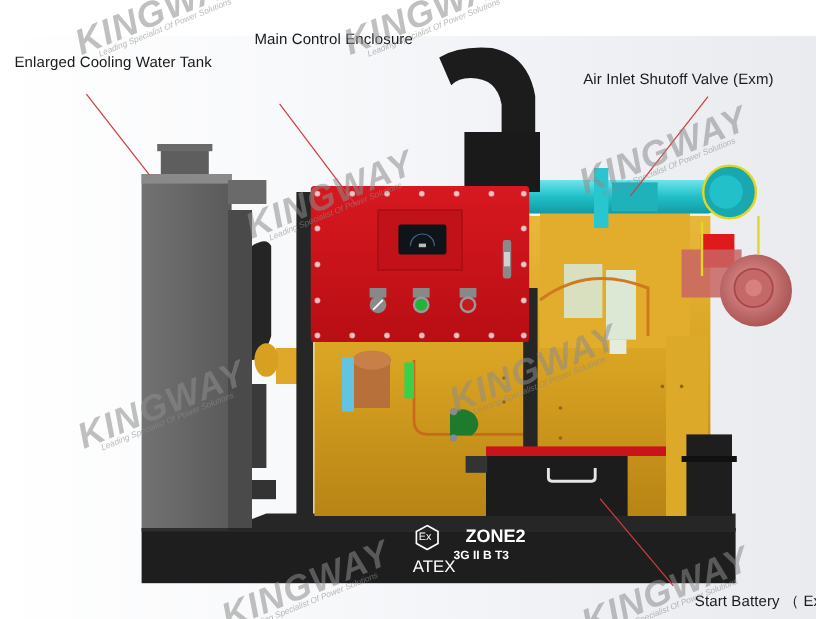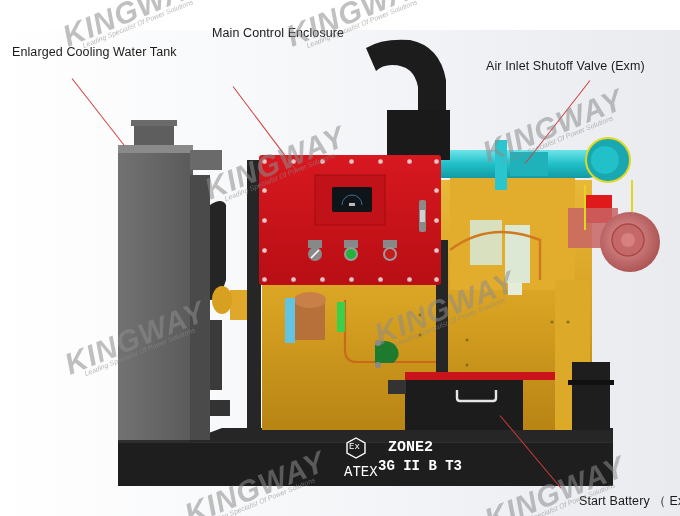--- a/index.html
+++ b/index.html
@@ -7,21 +7,21 @@
   .canvas { position:relative; width:680px; height:516px;
     background: linear-gradient(90deg, #ffffff 0%, #f7f8fa 40%, #eef0f4 75%, #e9ebef 100%); overflow:hidden; }
   .topband { position:absolute; left:0; top:0; width:680px; height:30px; background:#ffffff; }
   .abs { position:absolute; }
   .label { position:absolute; font-size:12.5px; color:#1a1a1a; white-space:nowrap; letter-spacing:0.1px; }
   .wm { position:absolute; transform:rotate(-22deg); transform-origin:left top; pointer-events:none; }
   .wm .big { font-family:"Liberation Sans", sans-serif; font-weight:bold; font-size:30px; color:rgba(140,140,140,0.55); letter-spacing:1px; font-style:italic; }
   .wm .small { font-size:7px; color:rgba(140,140,140,0.6); margin-left:14px; margin-top:-6px; display:block; font-style:italic; }
   .leader { position:absolute; height:1px; background:#d23c3c; transform-origin:left center; }
   .bolt { position:absolute; width:5px; height:5px; border-radius:50%; background:#f1c6c6; box-shadow:inset 0 0 1px #8a1010; }
-  .zone-text { position:absolute; color:#ffffff; font-weight:bold; white-space:nowrap;font-family:Liberation Mono, monospace; }
+  .zone-text { position:absolute; color:#ffffff; font-weight:bold; white-space:nowrap; }
 </style>
 </head>
 <body>
 
 <div class="canvas">
   <div class="topband"></div>
 
   <svg class="abs" style="left:0;top:0" width="680" height="516" viewBox="0 0 680 516">
     <defs>
       <linearGradient id="yel" x1="0" y1="0" x2="0" y2="1">
@@ -174,21 +174,21 @@
     <div class="bolt" style="left:407px;top:277px"></div>
     <div class="bolt" style="left:434px;top:277px"></div>
   </div>
 
   <svg class="abs" style="left:345px;top:437px" width="22" height="22" viewBox="0 0 22 22">
     <polygon points="11,1 20,6 20,16 11,21 2,16 2,6" fill="none" stroke="#fff" stroke-width="1.4"></polygon>
   </svg>
   <span class="zone-text" style="left:349px;top:442px;font-size:9px;font-weight:normal;">Ex</span>
   <span class="zone-text" style="left:388px;top:439px;font-size:15px;">ZONE2</span>
   <span class="zone-text" style="left:344px;top:464px;font-size:14px;font-weight:normal;">ATEX</span>
-  <span class="zone-text" style="left:378px;top:458px;font-size:14px;text-align:center;">3G II B T3</span>
+  <span class="zone-text" style="left:378px;top:458px;font-size:10px;text-align:center;">3G II B T3</span>
 
   <div class="leader" style="left:72px;top:78px;width:85px;transform:rotate(52deg);"></div>
   <div class="leader" style="left:233px;top:86px;width:105px;transform:rotate(53deg);"></div>
   <div class="leader" style="left:590px;top:80px;width:105px;transform:rotate(128deg);"></div>
   <div class="leader" style="left:500px;top:415px;width:95px;transform:rotate(50deg);"></div>
 
   <span class="label" style="left:12px;top:45px;">Enlarged Cooling Water Tank</span>
   <span class="label" style="left:191px;top:26px;margin-left:21px;">Main Control Enclosure</span>
   <span class="label" style="left:486px;top:59px;">Air Inlet Shutoff Valve  (Exm)</span>
   <span class="label" style="left:532px;top:493px;margin-left:47px;">Start Battery （ Ex e ）</span>

